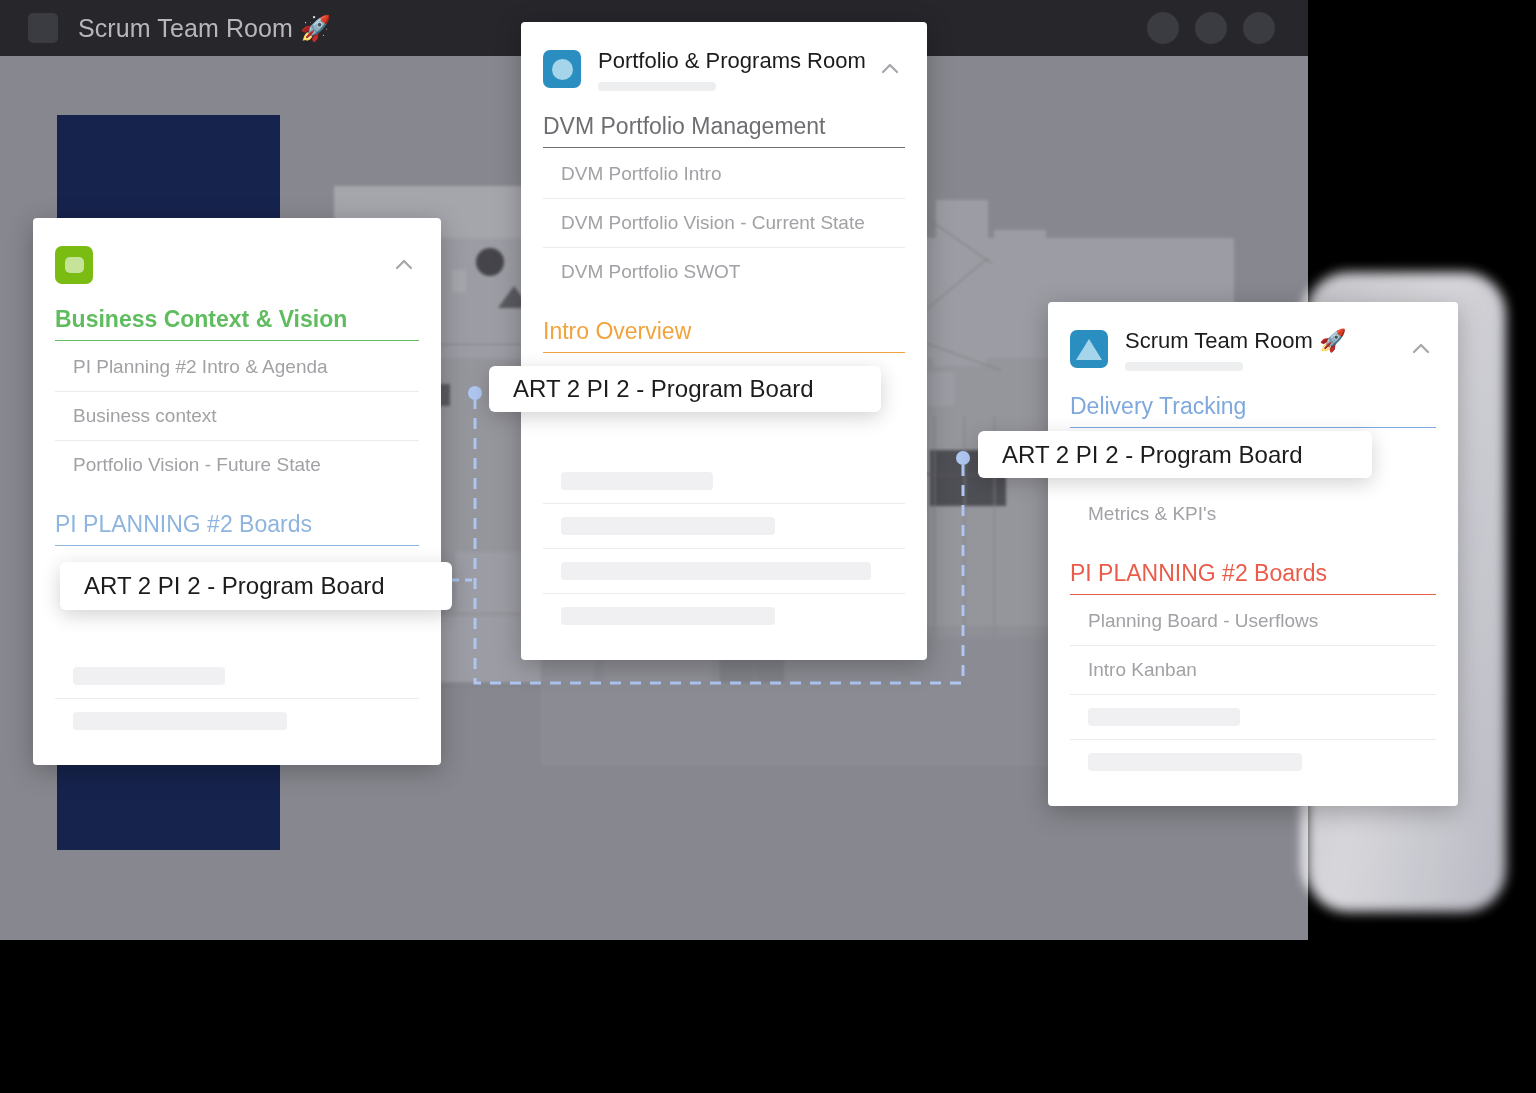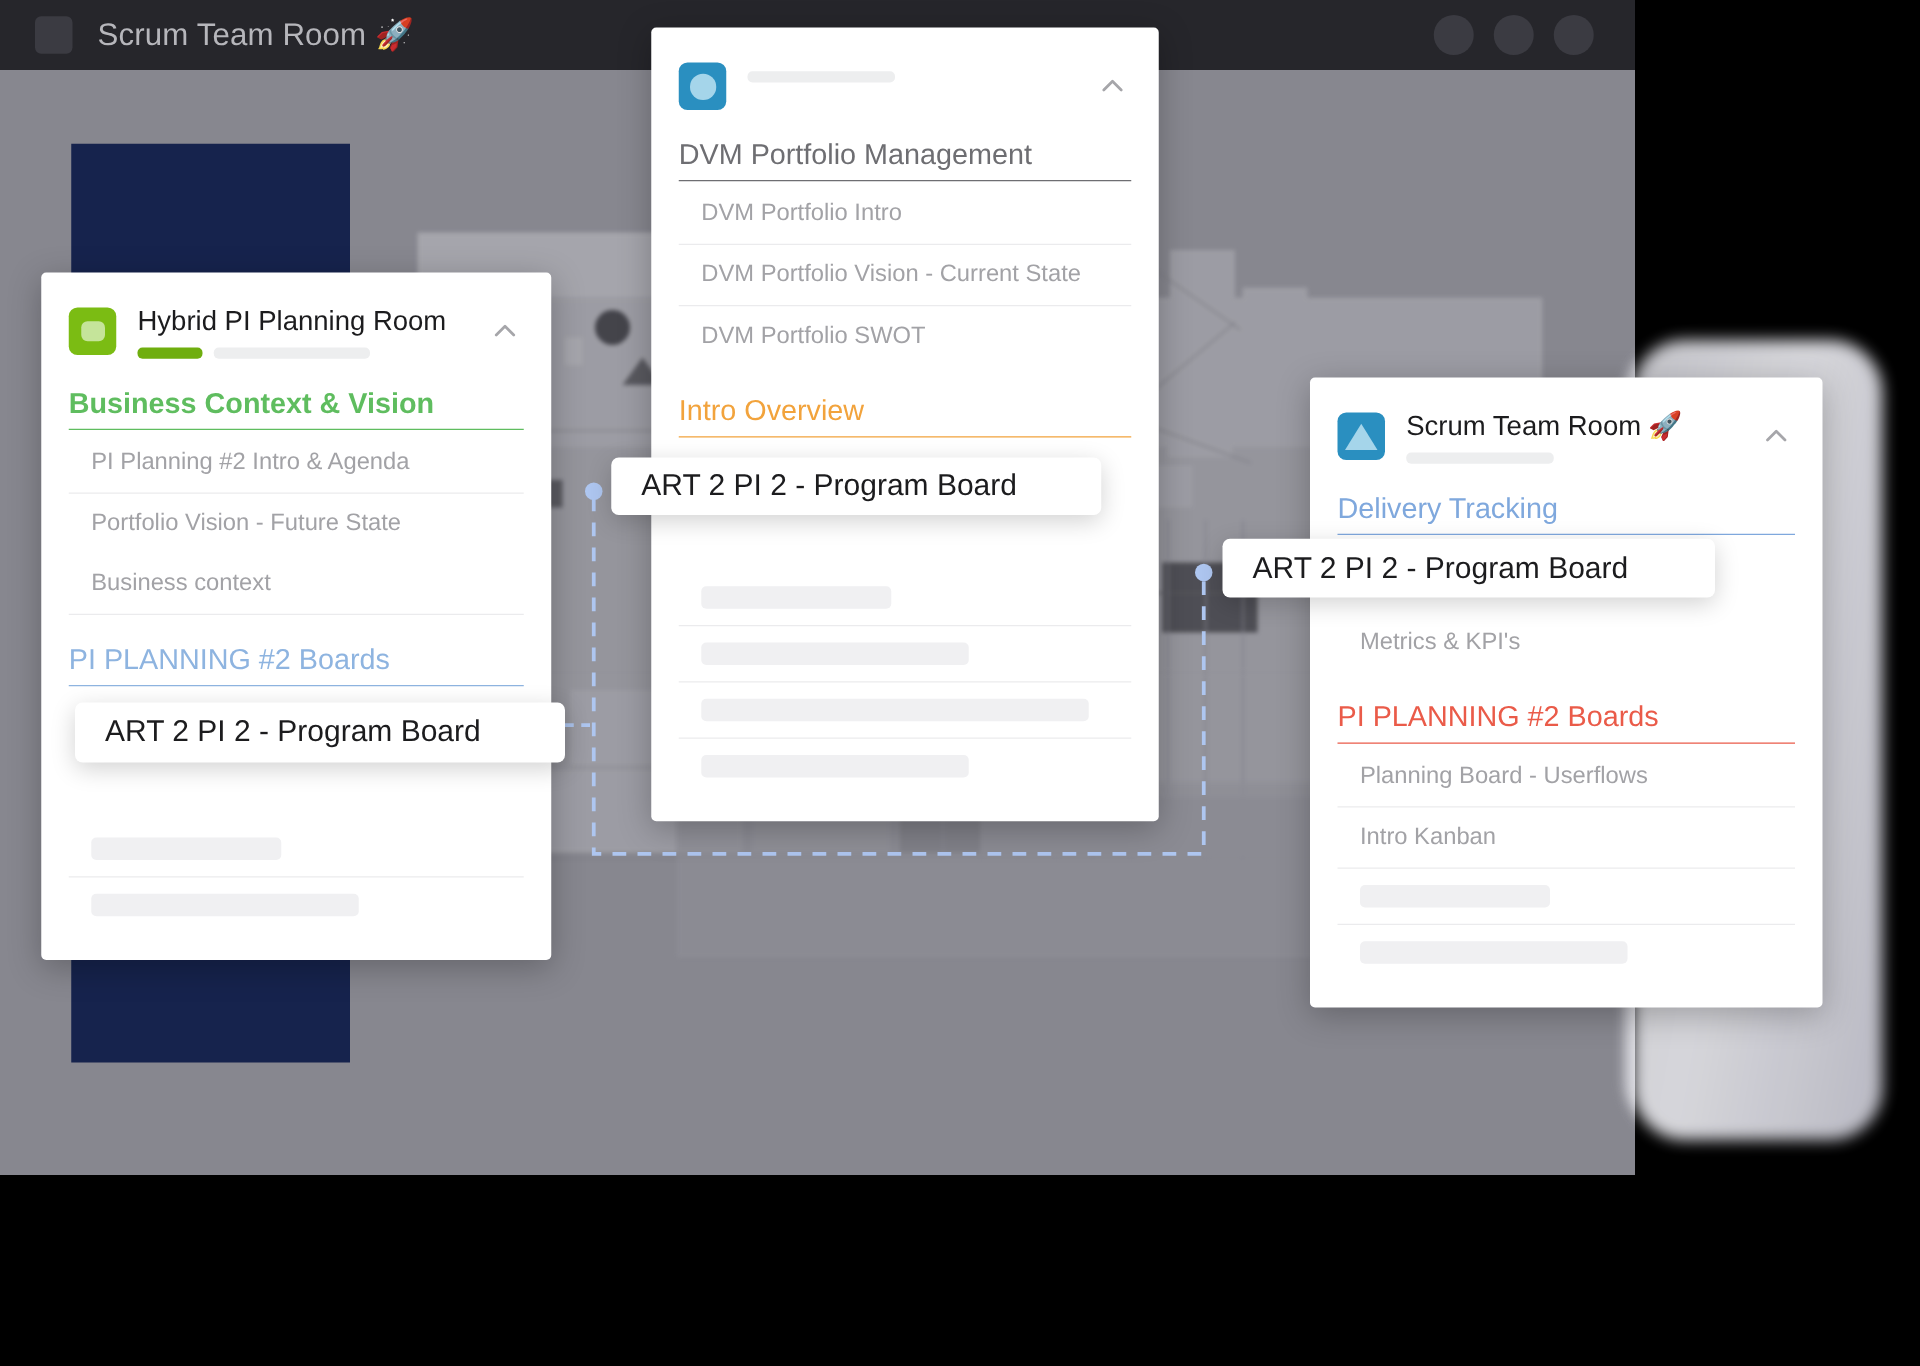--- a/index.html
+++ b/index.html
@@ -230,40 +230,33 @@
   <div id="ghost-panel-inner"></div>
 </div>
 
 <div id="ghost-panel"></div>
 
 <div class="room-card" id="card-hybrid">
   <div class="card-head">
     <div class="card-icon icon-green">
       <div class="glyph"></div>
     </div>
-    <div class="card-head-text">
-      <div class="card-title">Hybrid PI Planning Room</div>
-      <div class="card-meta">
-        <div class="meta-bar accent"></div>
-        <div class="meta-bar rest"></div>
-      </div>
-    </div>
     <div class="chevron">
       <svg width="26" height="26" viewBox="0 0 26 26">
           <path d="M6 16 L13 9 L20 16" fill="none" stroke="#a6a6aa" stroke-width="2.2" stroke-linecap="round" stroke-linejoin="round"></path>
         </svg>
     </div>
   </div>
 
   <div class="section-gap"></div>
   <div class="section-head sec-green">Business Context &amp; Vision</div>
   <div class="board-list">
     <div class="board-item">PI Planning #2 Intro &amp; Agenda</div>
+    <div class="board-item">Business context</div>
     <div class="board-item" style="border-bottom:none;">Portfolio Vision - Future State</div>
-    <div class="board-item">Business context</div>
   </div>
 
   <div class="section-gap"></div>
   <div class="section-head sec-blue">PI PLANNING #2 Boards</div>
   <div class="board-list">
     <div class="board-item" style="border-bottom:none;">Program Kanban</div>
     <div class="skeleton-item" style="margin-top:58px;border-bottom:none;">
       <div class="sk" style="width:152px;"></div>
     </div>
     <div class="skeleton-item" style="border-bottom:none;border-top:1px solid #ebebed;">
@@ -271,20 +264,21 @@
     </div>
   </div>
 </div>
 
 <div class="room-card" id="card-portfolio">
   <div class="card-head">
     <div class="card-icon icon-blue">
       <div class="glyph-circle"></div>
     </div>
     <div class="card-head-text">
+      <div class="card-title">Portfolio &amp; Programs Room</div>
       <div class="card-meta">
         <div class="meta-bar rest" style="width:118px;"></div>
       </div>
     </div>
     <div class="chevron">
       <svg width="26" height="26" viewBox="0 0 26 26">
           <path d="M6 16 L13 9 L20 16" fill="none" stroke="#a6a6aa" stroke-width="2.2" stroke-linecap="round" stroke-linejoin="round"></path>
         </svg>
     </div>
   </div>

